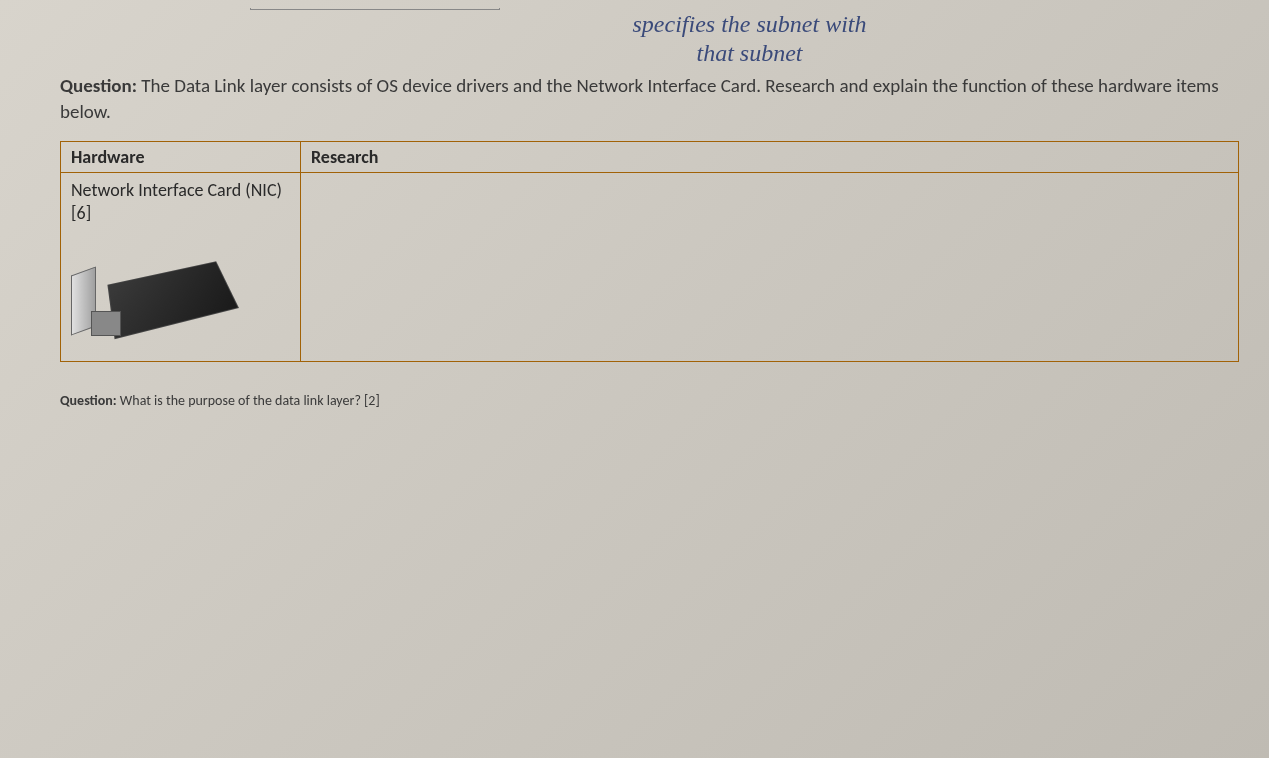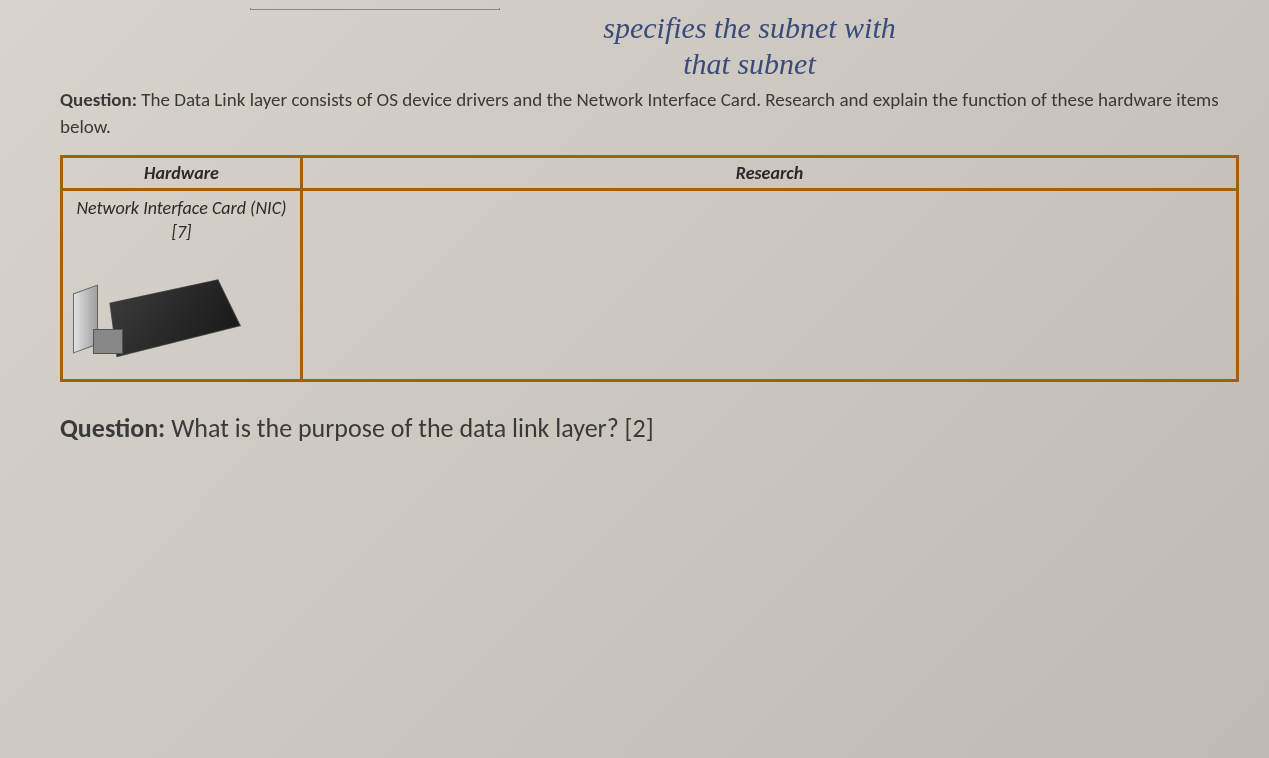--- a/index.html
+++ b/index.html
@@ -15,21 +15,21 @@
       padding: 0;
       color: #2a2a2a;
       position: relative;
     }
     .page-container {
       padding: 10px 30px 10px 60px;
     }
     .handwritten {
       font-family: 'Comic Sans MS', cursive;
       color: #3a4a7a;
-      font-size: 30px;
+      font-size: 24px;
       text-align: center;
       margin-left: 200px;
       margin-bottom: 5px;
       line-height: 1.2;
       font-style: italic;
     }
     .question-block {
       margin-bottom: 15px;
       font-size: 19px;
       line-height: 1.4;
@@ -39,25 +39,24 @@
       font-weight: bold;
       text-align: right;
     }
     table {
       width: 100%;
       border-collapse: collapse;
       margin-top: 10px;
       background: transparent;
     }
     th, td {
-      border: 3px solid #a16207;
+      border: 1px solid #a16207;
       padding: 6px 10px;
-      text-align: center;
+      text-align: left;
       vertical-align: top;
-      font-style: italic;
     }
     th {
       font-size: 18px;
       font-weight: bold;
       background: transparent;
       padding: 4px 10px;
     }
     th.col-hardware {
       width: 240px;
     }
@@ -142,21 +141,21 @@
       left: 30px;
       bottom: 10px;
       width: 120px;
       height: 12px;
       background: linear-gradient(90deg, #d0d0d0, #909090);
       border: 1px solid #666;
       transform: skewX(-30deg);
     }
     .question-footer {
       margin-top: 30px;
-      font-size: 26px;
+      font-size: 14px;
       color: #3a3a3a;
     }
     .bottom-bar {
       position: absolute;
       left: 250px;
       top: 8px;
       width: 250px;
       height: 2px;
       border-left: 1px solid #888;
       border-right: 1px solid #888;
@@ -182,21 +181,21 @@
   <table>
     <thead>
       <tr>
         <th class="col-hardware">Hardware</th>
         <th>Research</th>
       </tr>
     </thead>
     <tbody>
       <tr>
         <td class="hardware-cell">
-          <div class="hardware-label">Network Interface Card (NIC) [7]</div>
+          <div class="hardware-label">Network Interface Card (NIC) [6]</div>
           <div class="hardware-image">
             <div class="nic-shape">
               <div class="nic-bracket"></div>
               <div class="nic-board"></div>
               <div class="nic-port"></div>
             </div>
           </div>
         </td>
         <td class="purpose-cell"></td>
       </tr>

